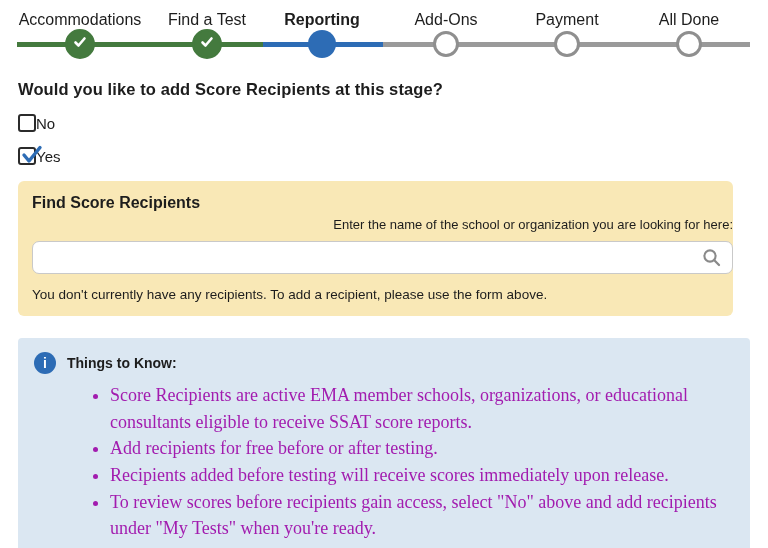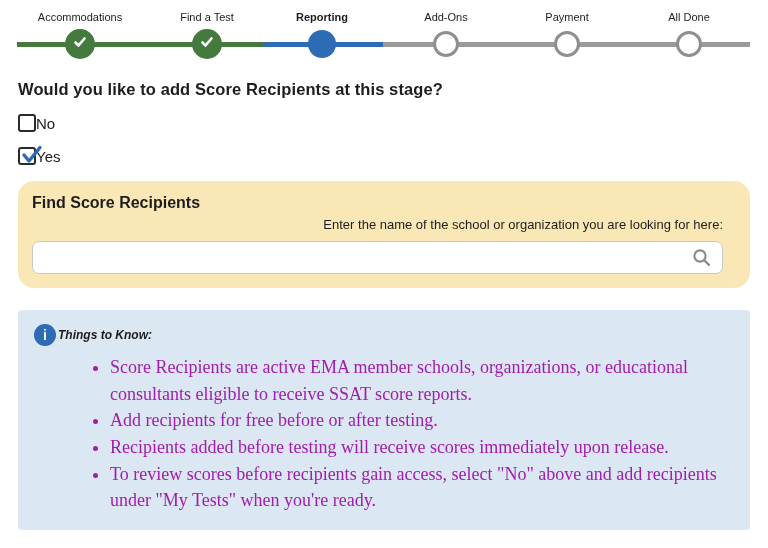--- a/index.html
+++ b/index.html
@@ -8,21 +8,21 @@
     font-family: "Liberation Sans", "DejaVu Sans", sans-serif;
     color: #1d1d1d;
     position: relative;
     overflow: hidden;
   }
 
   
   .stepper { position: relative; height: 66px; }
   .step-label {
     position: absolute; top: 11px; transform: translateX(-50%);
-    font-size: 11px; color: #1d1d1d; white-space: nowrap; font-weight: 500;
+    font-size: 16px; color: #1d1d1d; white-space: nowrap; font-weight: 500;
   }
   .step-label.current { font-weight: 800; }
   .seg { position: absolute; top: 42px; height: 5px; }
   .seg.green { background: #447a3e; }
   .seg.blue  { background: #2d6cb5; }
   .seg.gray  { background: #9a9a9a; }
   .dot {
     position: absolute; top: 44px; transform: translate(-50%, -50%);
     border-radius: 50%; display: flex; align-items: center; justify-content: center;
   }
@@ -36,22 +36,22 @@
   .opt-row { display: flex; align-items: center; margin-top: 15px; cursor: pointer; }
   .cbox {
     width: 18px; height: 18px; border: 2px solid #2b2b2b; border-radius: 3px;
     background: #fff; position: relative; flex: 0 0 auto;
   }
   .cbox svg { position: absolute; left: 0px; top: -6px; overflow: visible; }
   .opt-label { font-size: 15px; margin-left: 0; }
 
   
   .find-panel {
-    margin: 16px 18px 0 18px; background: #f9e8b6; border-radius: 16px;
-    padding: 13px 27px 14px 14px;
+    margin: 16px 35px 0 18px; background: #f9e8b6; border-radius: 6px;
+    padding: 13px 0 14px 14px;
   }
   .find-title { font-size: 16px; font-weight: 800; }
   .find-instruction { font-size: 13px; margin-top: 5px; text-align: right; }
   .search-wrap { position: relative; margin-top: 9px; }
   .search-input {
     width: 100%; height: 33px; border: 1px solid #c9c9c9; border-radius: 7px;
     padding: 0 40px 0 12px; font-size: 14px; outline: none; background: #fff;
     font-family: inherit;
   }
   .search-icon { position: absolute; right: 12px; top: 7px; }
@@ -61,21 +61,21 @@
   .info-panel {
     margin: 22px 18px 0 18px; background: #dbe7f2; border-radius: 4px;
     padding: 14px 16px 16px 16px;
   }
   .info-head { display: flex; align-items: center; }
   .info-icon {
     width: 22px; height: 22px; border-radius: 50%; background: #2d6cb5;
     color: #fff; font-weight: 800; font-size: 14px;
     display: flex; align-items: center; justify-content: center; flex: 0 0 auto;
   }
-  .info-title { font-size: 12px; font-weight: 800; margin-left: 2px; font-style: italic; }
+  .info-title { font-size: 14px; font-weight: 800; margin-left: 11px; }
   .info-list { margin: 8px 0 0 76px; padding: 0; }
   .info-list li { font-size: 18px; line-height: 1.48; color: #a21caf; font-family: Liberation Serif, serif; }
 
   
   .footer { display: flex; justify-content: flex-end; align-items: center; gap: 13px; margin: 19px 18px 0 18px; }
   .btn {
     border-radius: 19px; font-size: 14.5px; font-weight: 600; cursor: pointer;
     font-family: inherit; letter-spacing: .2px;
   }
   .btn-previous {
@@ -143,20 +143,21 @@
   <div class="find-instruction">Enter the name of the school or organization you are looking for here:</div>
   <div class="search-wrap">
     <input class="search-input" type="text" value="" style="">
     <span class="search-icon">
       <svg width="19" height="19" viewBox="0 0 19 19">
         <circle cx="8" cy="8" r="5.6" fill="none" stroke="#8a8a8a" stroke-width="2.1"></circle>
         <line x1="12.3" y1="12.3" x2="17" y2="17" stroke="#8a8a8a" stroke-width="2.3" stroke-linecap="round"></line>
       </svg>
     </span>
   </div>
+  <div class="find-empty">You don't currently have any recipients. To add a recipient, please use the form above.</div>
 </div>
 
 <div class="info-panel">
   <div class="info-head">
     <span class="info-icon">i</span>
     <span class="info-title">Things to Know:</span>
   </div>
   <ul class="info-list">
     <li>Score Recipients are active EMA member schools, organizations, or educational consultants eligible to receive SSAT score reports.</li>
     <li>Add recipients for free before or after testing.</li>

